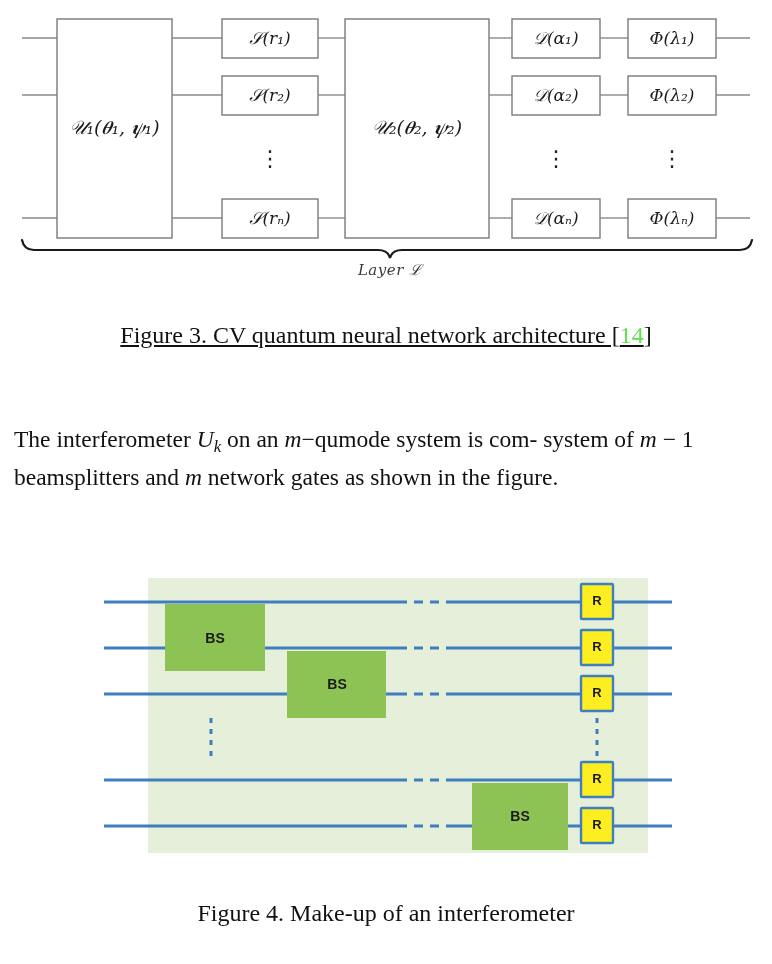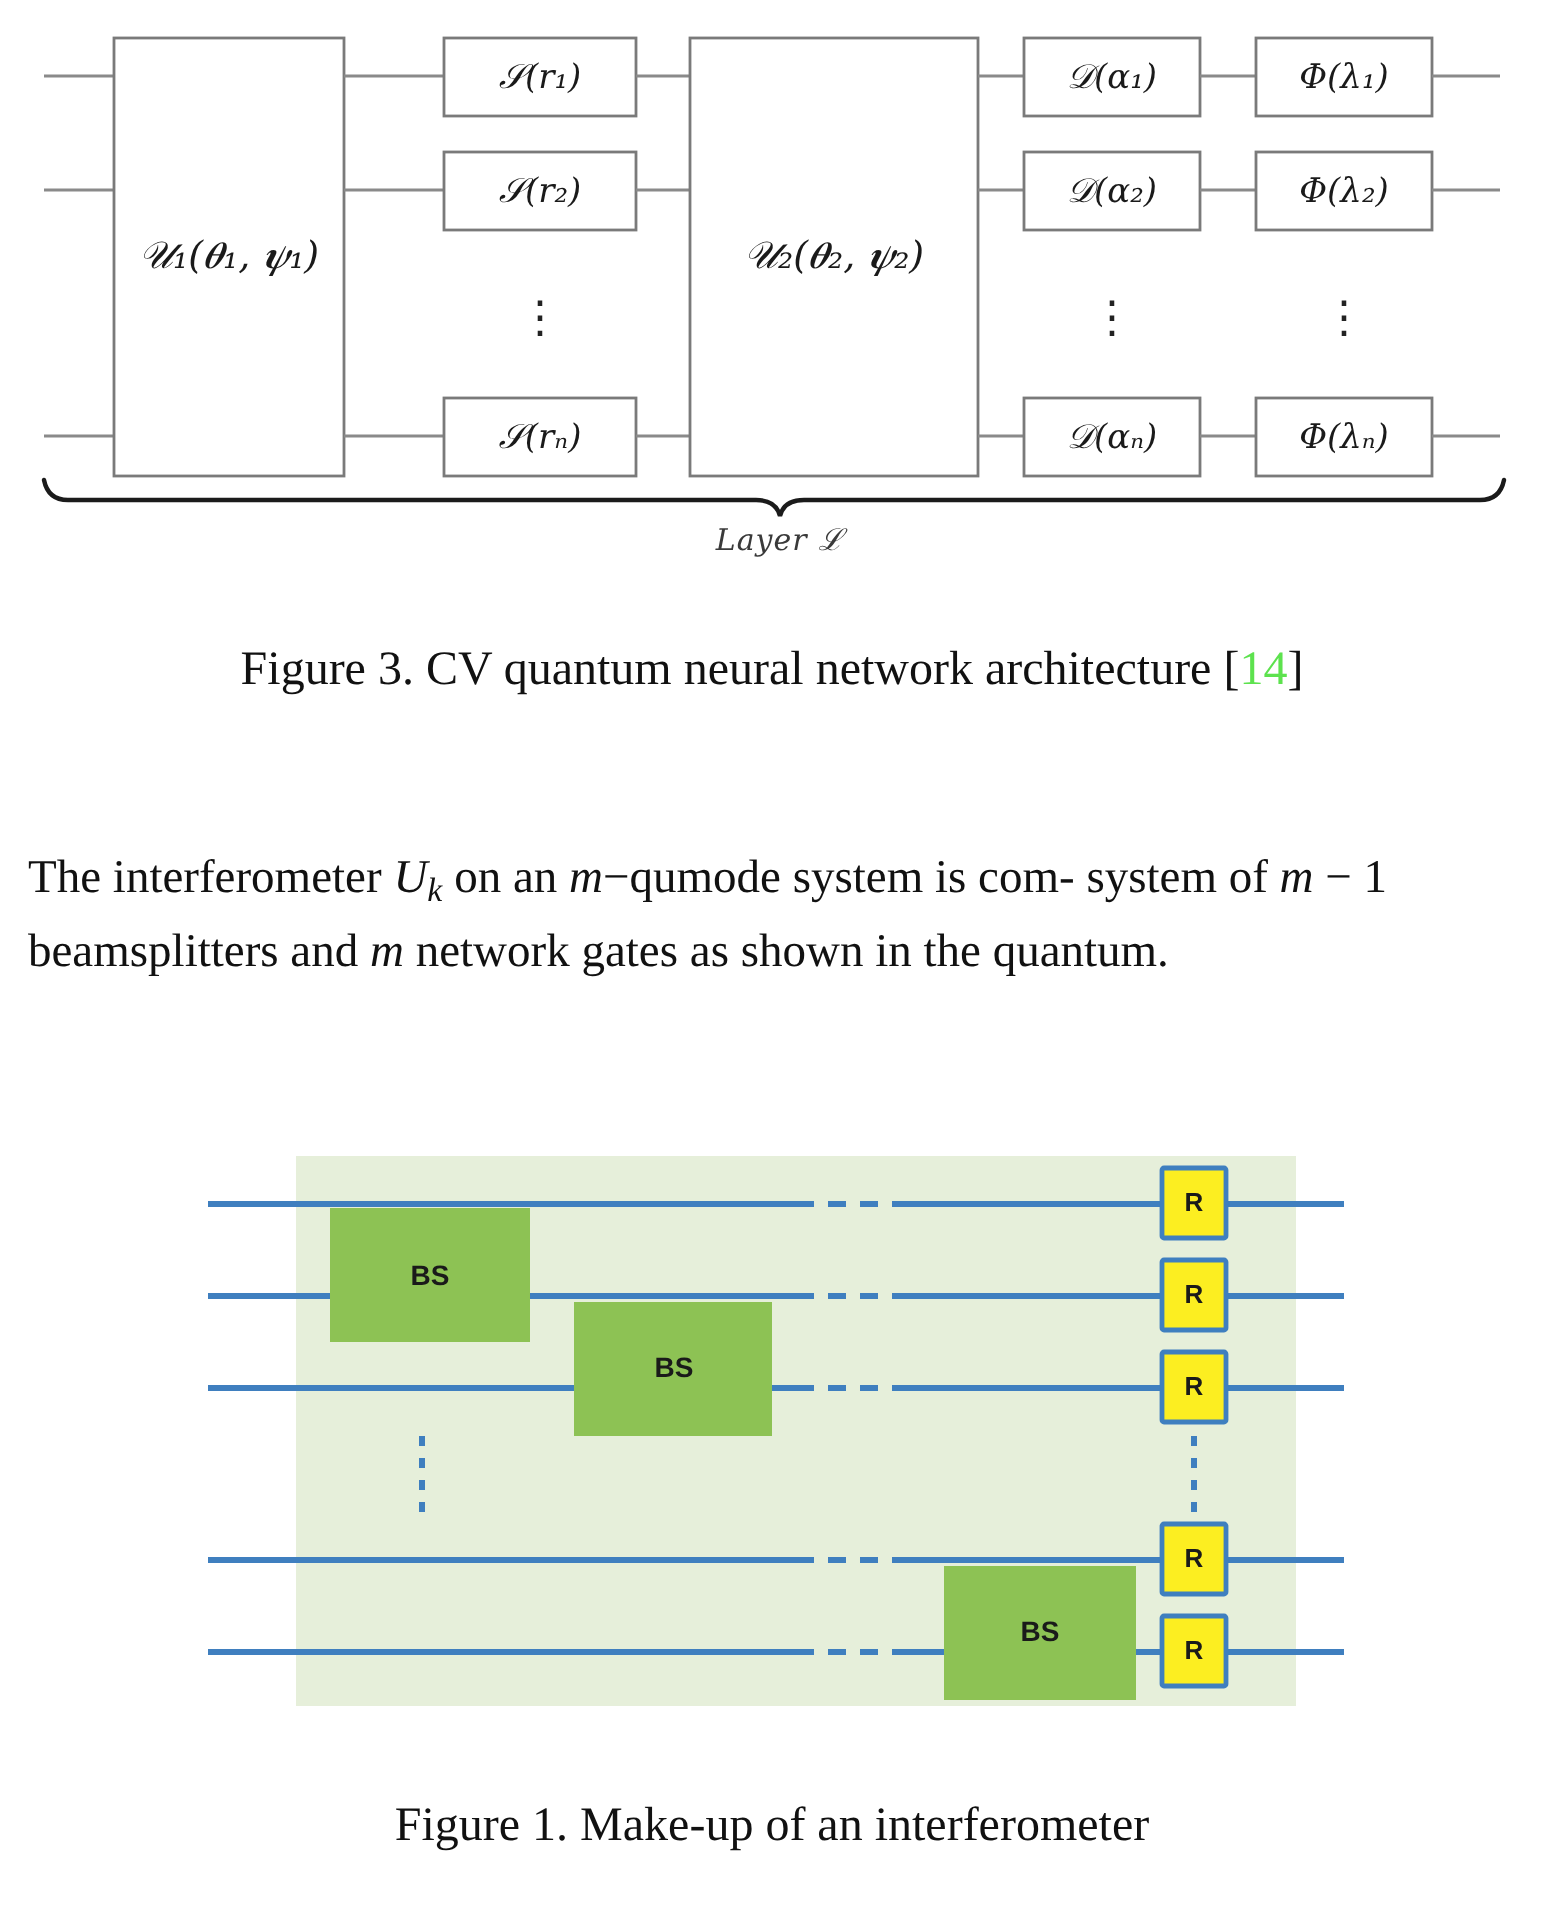--- a/index.html
+++ b/index.html
@@ -217,28 +217,28 @@
 
     <line class="wire" x1="716" y1="38" x2="750" y2="38"></line>
     <line class="wire" x1="716" y1="95" x2="750" y2="95"></line>
     <line class="wire" x1="716" y1="218" x2="750" y2="218"></line>
 
     <path class="brace-path" d="M 22 240 Q 24 250 34 250 L 378 250 Q 388 250 390 258 Q 392 250 402 250 L 740 250 Q 750 250 752 240"></path>
     <text class="layer-label" x="390" y="275">Layer ℒ</text>
   </svg>
 </div>
 
-<div class="caption" style="top:322px;">
+<div class="caption" style="top:322px;text-decoration:underline;">
   <span>Figure 3. CV quantum neural network architecture [</span><span class="cite-green">14</span><span>]</span>
 </div>
 
 <div id="body-para">
   <span>The interferometer </span><i>U</i><i class="sub">k</i><span> on an </span><i>m</i><span>−qumode system is com-</span>
   <span>system of </span><i>m</i><span> − 1 beamsplitters and </span><i>m</i><span> network gates as shown</span>
-  <span>in the quantum.</span>
+  <span>in the figure.</span>
 </div>
 
 <div id="figure4">
   <svg id="fig4-svg" width="772" height="310" viewBox="0 0 772 310">
 
     <rect class="panel-bg" x="148" y="18" width="500" height="275"></rect>
 
     <line class="q-wire" x1="104" y1="42" x2="270" y2="42"></line>
     <line class="q-wire" x1="270" y1="42" x2="398" y2="42"></line>
     <line class="q-wire-dash" x1="398" y1="42" x2="455" y2="42"></line>
@@ -289,14 +289,14 @@
 
     <rect class="r-box" x="581" y="248" width="32" height="35" rx="1"></rect>
     <text class="r-text" x="597" y="266">R</text>
 
     <line class="vdash" x1="211" y1="158" x2="211" y2="196"></line>
     <line class="vdash" x1="597" y1="158" x2="597" y2="196"></line>
   </svg>
 </div>
 
 <div class="caption" style="top:900px;">
-  <span>Figure 1. Make-up of an interferometer</span>
+  <span>Figure 4. Make-up of an interferometer</span>
 </div>
 
 </body></html>

